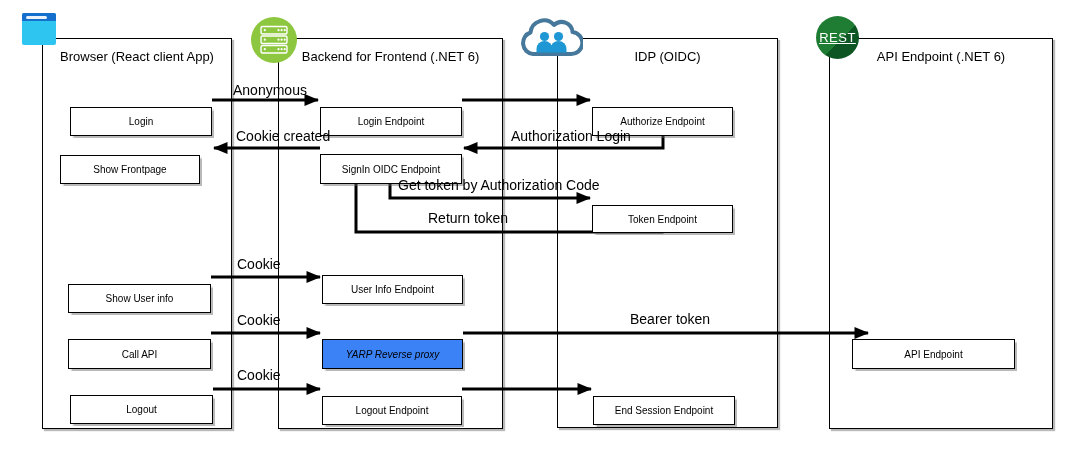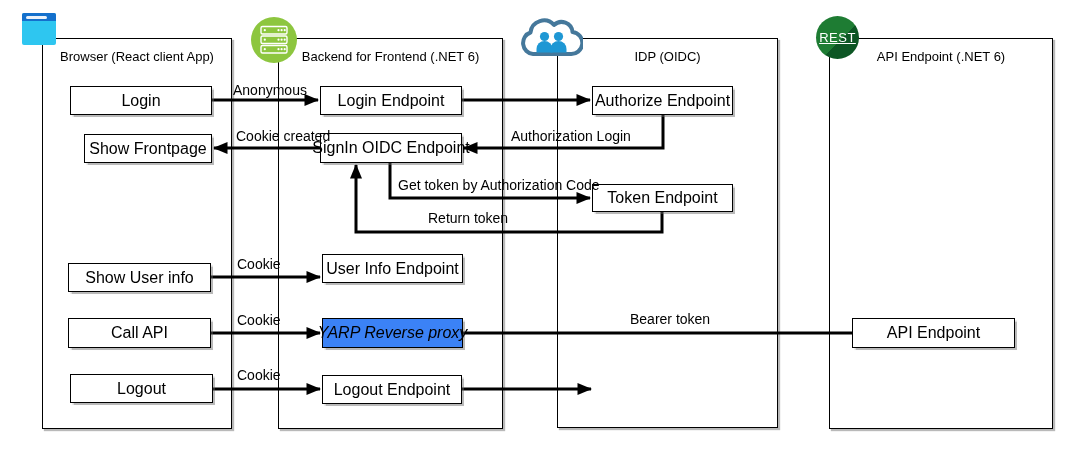--- a/index.html
+++ b/index.html
@@ -26,23 +26,24 @@
     line-height:16px;
     white-space:nowrap;
   }
   .node{
     position:absolute;
     border:1px solid #000;
     background:#fff;
     box-shadow:1.5px 1.5px 1px rgba(100,100,100,0.45);
     box-sizing:border-box;
     display:flex;align-items:center;justify-content:center;
-    font-size:16px;
+    font-size:10px;
     white-space:nowrap;
     z-index:3;
+    margin-top:21px;
   }
   .node.orange{background:#3b82f6;font-style:italic;}
   .elabel{
     position:absolute;
     font-size:14px;
     line-height:13px;
     white-space:nowrap;
     z-index:4;
   }
   #edges{position:absolute;left:0;top:0;z-index:2;}
@@ -105,33 +106,34 @@
       <polyline points="662,212 662,232 356,232 356,165" marker-end="url(#arrow)"></polyline>
       <polyline points="211,277 320,277" marker-end="url(#arrow)"></polyline>
       <polyline points="211,333 320,333" marker-end="url(#arrow)"></polyline>
       <polyline points="463,333 868,333" marker-end="url(#arrow)"></polyline>
       <polyline points="213,389 320,389" marker-end="url(#arrow)"></polyline>
       <polyline points="462,389 591,389" marker-end="url(#arrow)"></polyline>
     </g>
   </svg>
 
   <div class="node" style="left:70px;top:86px;width:142px;height:29px">Login</div>
-  <div class="node" style="left:84px;top:134px;width:128px;height:29px">Show Frontpage</div>
+  <div class="node" style="left:60px;top:134px;width:140px;height:29px">Show Frontpage</div>
   <div class="node" style="left:68px;top:263px;width:143px;height:29px">Show User info</div>
   <div class="node" style="left:68px;top:318px;width:143px;height:30px">Call API</div>
   <div class="node" style="left:70px;top:374px;width:143px;height:29px">Logout</div>
 
   <div class="node" style="left:320px;top:86px;width:142px;height:29px">Login Endpoint</div>
   <div class="node" style="left:320px;top:133px;width:142px;height:30px">SignIn OIDC Endpoint</div>
   <div class="node" style="left:322px;top:254px;width:141px;height:29px">User Info Endpoint</div>
   <div class="node orange" style="left:322px;top:318px;width:141px;height:30px">YARP Reverse proxy</div>
   <div class="node" style="left:322px;top:375px;width:140px;height:29px">Logout Endpoint</div>
 
   <div class="node" style="left:592px;top:86px;width:141px;height:29px">Authorize Endpoint</div>
   <div class="node" style="left:592px;top:184px;width:141px;height:28px">Token Endpoint</div>
+  <div class="node" style="left:593px;top:375px;width:142px;height:29px">End Session Endpoint</div>
 
   <div class="node" style="left:852px;top:318px;width:163px;height:30px">API Endpoint</div>
 
   <div class="elabel" style="left:233px;top:84px">Anonymous</div>
   <div class="elabel" style="left:236px;top:130px">Cookie created</div>
   <div class="elabel" style="left:511px;top:130px">Authorization Login</div>
   <div class="elabel" style="left:398px;top:179px">Get token by Authorization Code</div>
   <div class="elabel" style="left:428px;top:212px">Return token</div>
   <div class="elabel" style="left:237px;top:258px">Cookie</div>
   <div class="elabel" style="left:237px;top:314px">Cookie</div>

